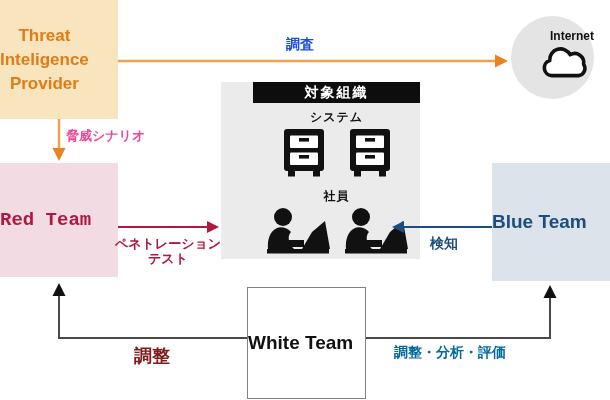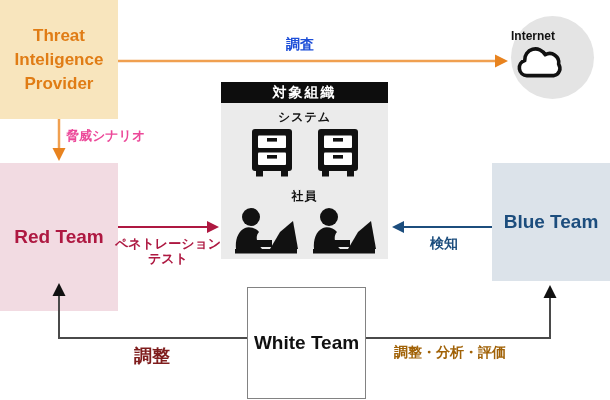--- a/index.html
+++ b/index.html
@@ -1,56 +1,56 @@
 <!DOCTYPE html>
 <html><head>
 <meta charset="utf-8">
 <style>
   html,body{margin:0;padding:0;background:#fff;}
   #stage{
     position:relative;width:610px;height:400px;overflow:hidden;background:#ffffff;
     font-family:"Liberation Sans","DejaVu Sans",sans-serif;
   }
   .abs{position:absolute;}
-  .node{display:flex;align-items:center;justify-content:center;text-align:center;}
+  .node{display:flex;align-items:center;text-align:center;}
   
   #threat-box{left:0;top:0;width:118px;height:119px;background:#f8e5bd;}
   #threat-box .lbl{color:#e07c15;font-weight:bold;font-size:17px;line-height:24px;}
   
-  #red-box{left:0;top:163px;width:118px;height:148px;background:#f2dbe2;}
+  #red-box{left:0;top:163px;width:118px;height:114px;background:#f2dbe2;font-family:Liberation Mono, monospace;}
   #red-box .lbl{color:#ae1841;font-weight:bold;font-size:19px;}
   
   #blue-box{left:492px;top:163px;width:118px;height:118px;background:#dce3ea;}
   #blue-box .lbl{color:#1c4d7d;font-weight:bold;font-size:19px;}
   
   #white-box{left:247px;top:287px;width:117px;height:110px;background:#ffffff;border:1.5px solid #828282;}
   #white-box .lbl{color:#111;font-weight:bold;font-size:19px;}
   
   #internet-circle{left:511px;top:16px;width:83px;height:83px;border-radius:50%;background:#e4e4e4;
-    display:flex;flex-direction:column;align-items:flex-start;}
+    display:flex;flex-direction:column;align-items:flex-end;}
   #internet-circle .lbl{color:#111;font-weight:bold;font-size:12px;margin-top:13px;}
   
   #org-box{left:221px;top:82px;width:167px;height:177px;background:#ebebeb;
-    display:flex;flex-direction:column;align-items:center;}
+    display:flex;flex-direction:column;align-items:center;padding-left:32px;}
   #org-header{width:100%;height:25px;background:#0d0d0d;color:#fff;font-weight:bold;font-size:14px;
     letter-spacing:2px;display:flex;align-items:center;justify-content:center;}
   .org-sub{color:#111;font-weight:bold;font-size:12px;letter-spacing:1px;}
   #system-label{margin-top:6px;}
   #staff-label{margin-top:7px;}
   .icon-row{display:flex;align-items:flex-end;}
   #server-row{margin-top:3px;gap:24px;}
   #person-row{margin-top:2px;gap:10px;}
   
   .edge-label{position:absolute;font-weight:bold;text-align:center;}
   #survey-label{left:240px;top:36px;width:120px;font-size:14px;color:#1d4ed8;}
   #scenario-label{left:66px;top:127px;width:110px;font-size:13px;color:#ec4899;text-align:left;}
   #pentest-label{left:110px;top:236px;width:116px;font-size:13px;line-height:15px;color:#ae1841;}
   #detection-label{left:404px;top:235px;width:80px;font-size:14px;color:#1c4d7d;}
   #coord-left-label{left:112px;top:344px;width:80px;font-size:18px;color:#7f1d1d;font-family:Liberation Mono, monospace;}
-  #coord-right-label{left:380px;top:344px;width:140px;font-size:14px;color:#a16207;}
+  #coord-right-label{left:380px;top:344px;width:140px;font-size:14px;color:#0369a1;}
   #arrow-layer{position:absolute;left:0;top:0;pointer-events:none;}
 </style>
 </head>
 <body>
 
 <div id="stage">
 
   <div class="abs node" id="threat-box">
     <div class="lbl">
       <div>Threat</div>

